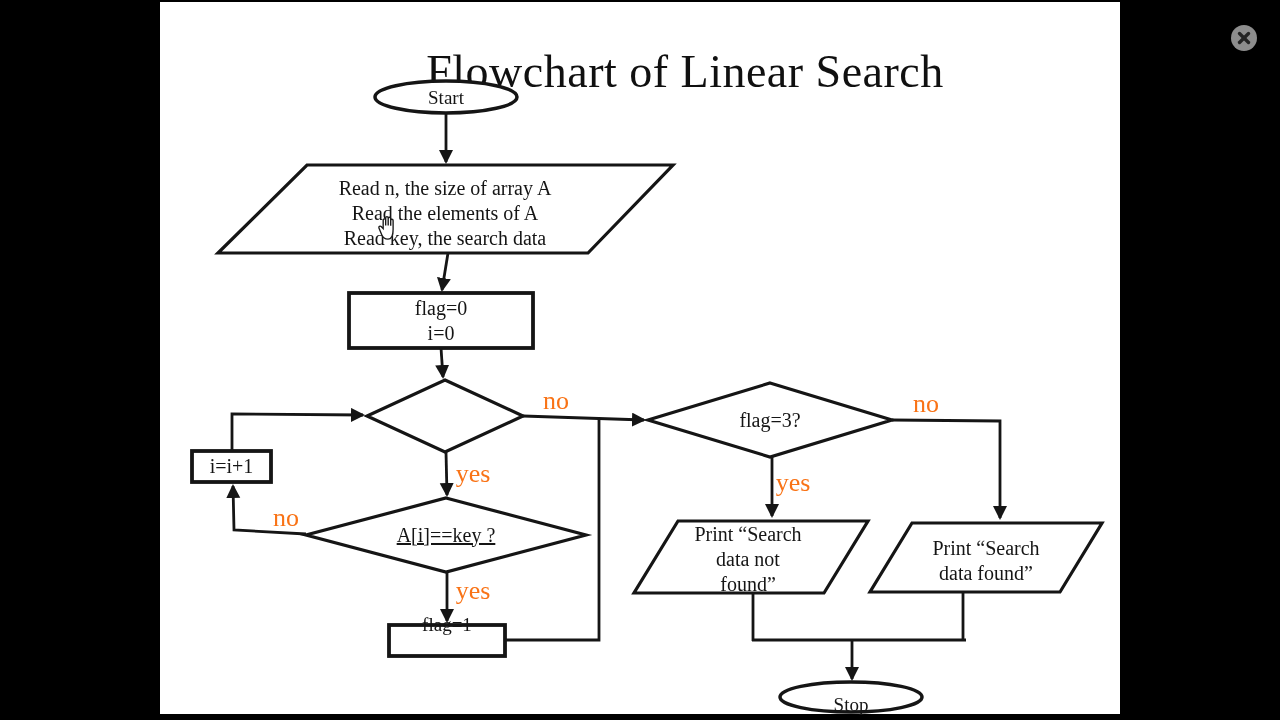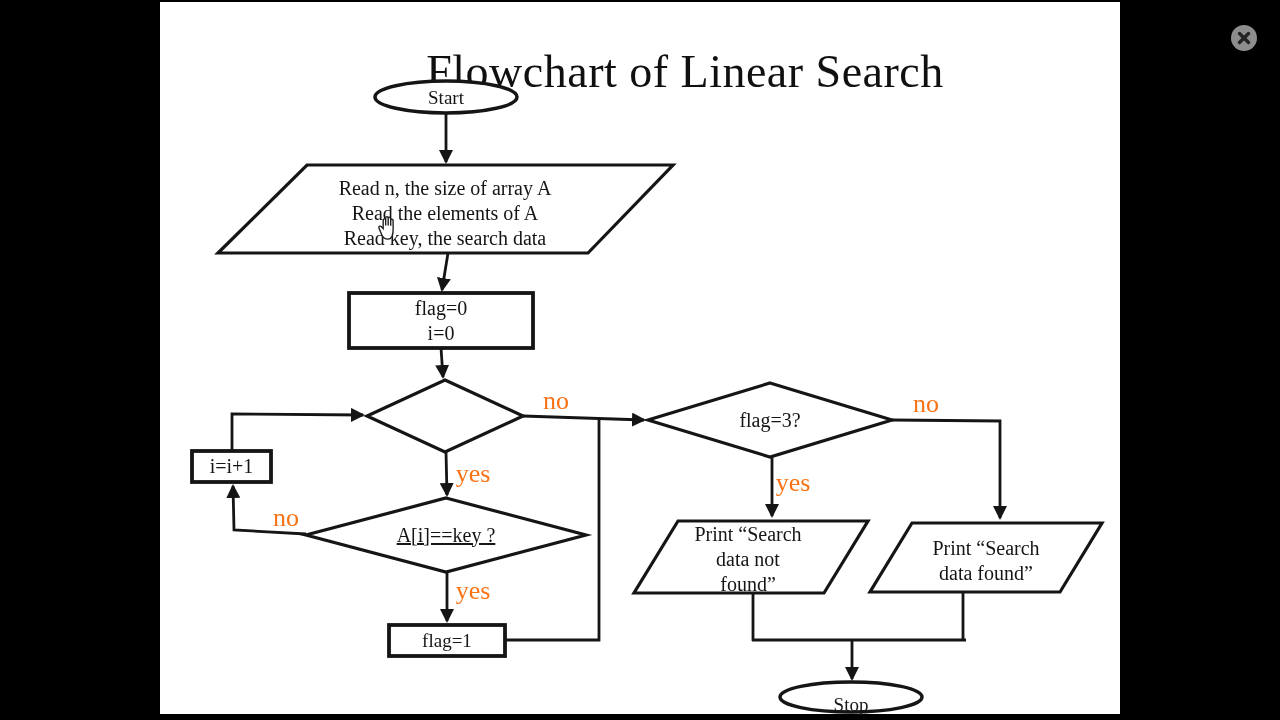--- a/index.html
+++ b/index.html
@@ -85,21 +85,21 @@
 
 <div id="fc-overlay" data-name="flowchart-labels">
     <div class="label" data-name="node-label-start" style="left: 375px; top: 81px; width: 142px; height: 32px;">Start</div>
     <div class="label" data-name="node-label-read-input" style="left: 250px; top: 175px; width: 390px; height: 76px;">Read n, the size of array A
 Read the elements of A
 Read key, the search data</div>
     <div class="label" data-name="node-label-init" style="left: 349px; top: 293px; width: 184px; height: 55px;">flag=0
 i=0</div>
     <div class="label" data-name="node-label-increment" style="left: 192px; top: 451px; width: 79px; height: 31px;">i=i+1</div>
     <div class="label" data-name="node-label-compare" style="left: 306px; top: 498px; width: 280px; height: 74px; text-decoration: underline;">A[i]==key ?</div>
-    <div class="label" data-name="node-label-set-flag" style="left: 389px; top: 625px; width: 116px; height: 31px;">flag=1</div>
+    <div class="label" data-name="node-label-set-flag" style="left: 389px; top: 609px; width: 116px; height: 31px;">flag=1</div>
     <div class="label" data-name="node-label-flag-check" style="left: 648px; top: 383px; width: 244px; height: 74px;">flag=3?</div>
     <div class="label" data-name="node-label-print-not-found" style="left: 656px; top: 522px; width: 184px; height: 75px;">Print “Search
 data not
 found”</div>
     <div class="label" data-name="node-label-print-found" style="left: 888px; top: 536px; width: 196px; height: 50px;">Print “Search
 data found”</div>
     <div class="label" data-name="node-label-stop" style="left: 780px; top: 682px; width: 142px; height: 30px; margin-top: 7px;">Stop</div>
     <div class="edge-label" data-name="edge-label-no-0" style="left: 556px; top: 401px;">no</div>
     <div class="edge-label" data-name="edge-label-yes-1" style="left: 473px; top: 474px;">yes</div>
     <div class="edge-label" data-name="edge-label-no-2" style="left: 286px; top: 518px;">no</div>

